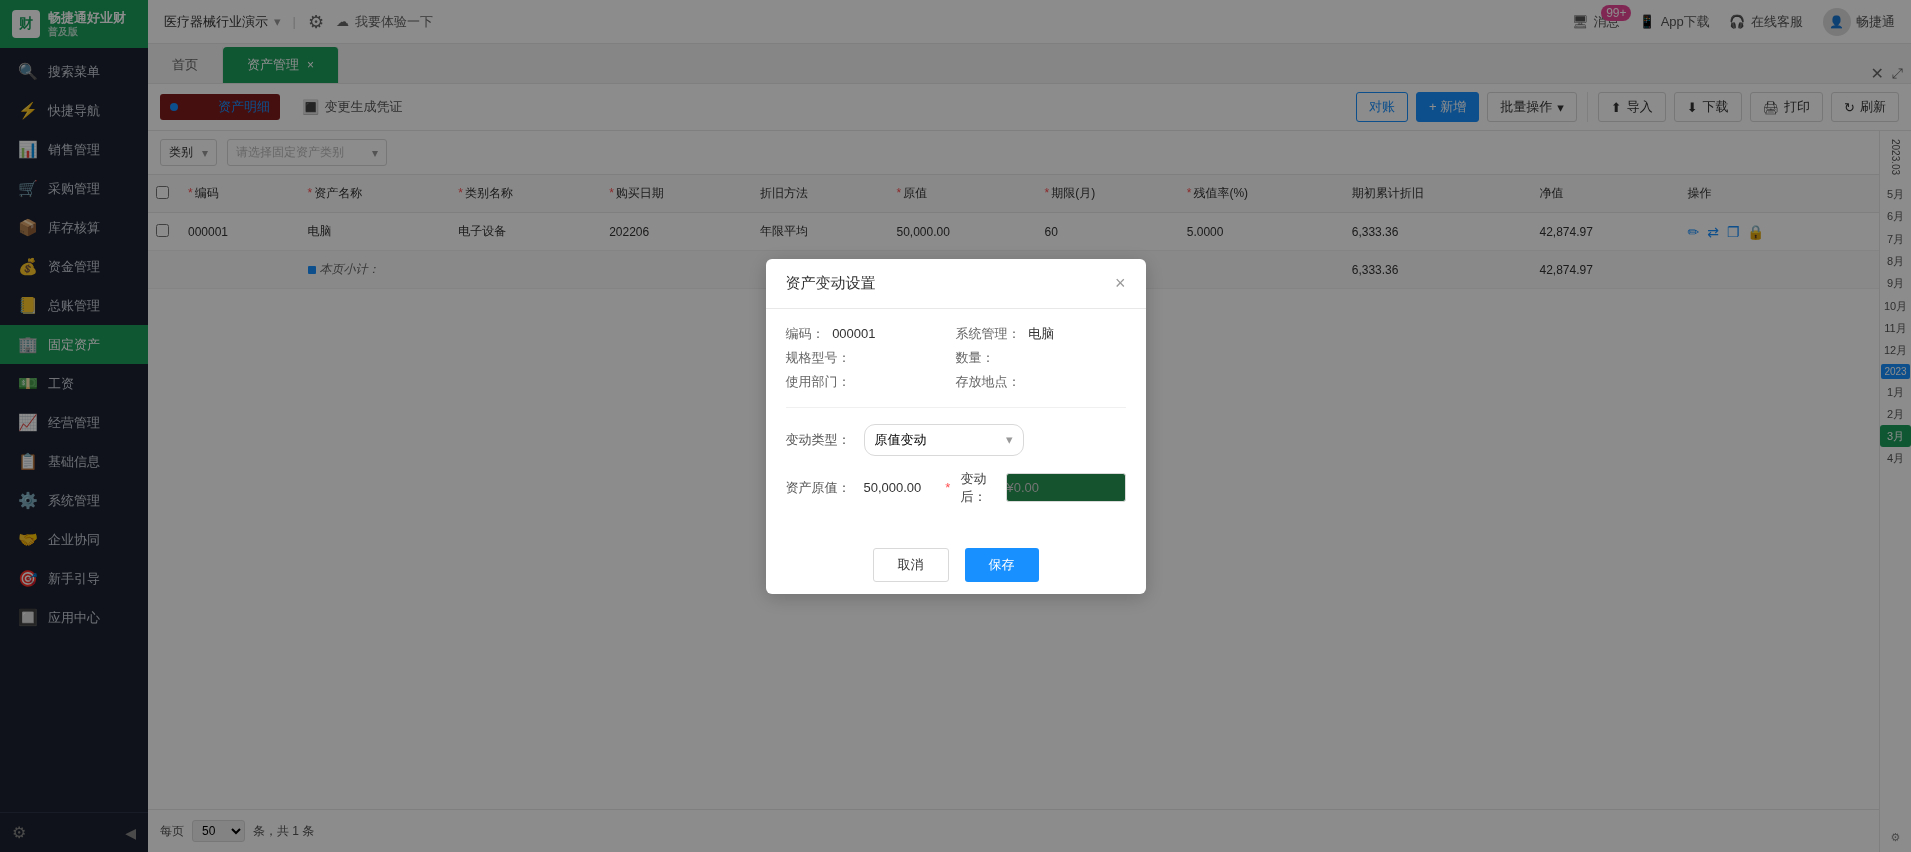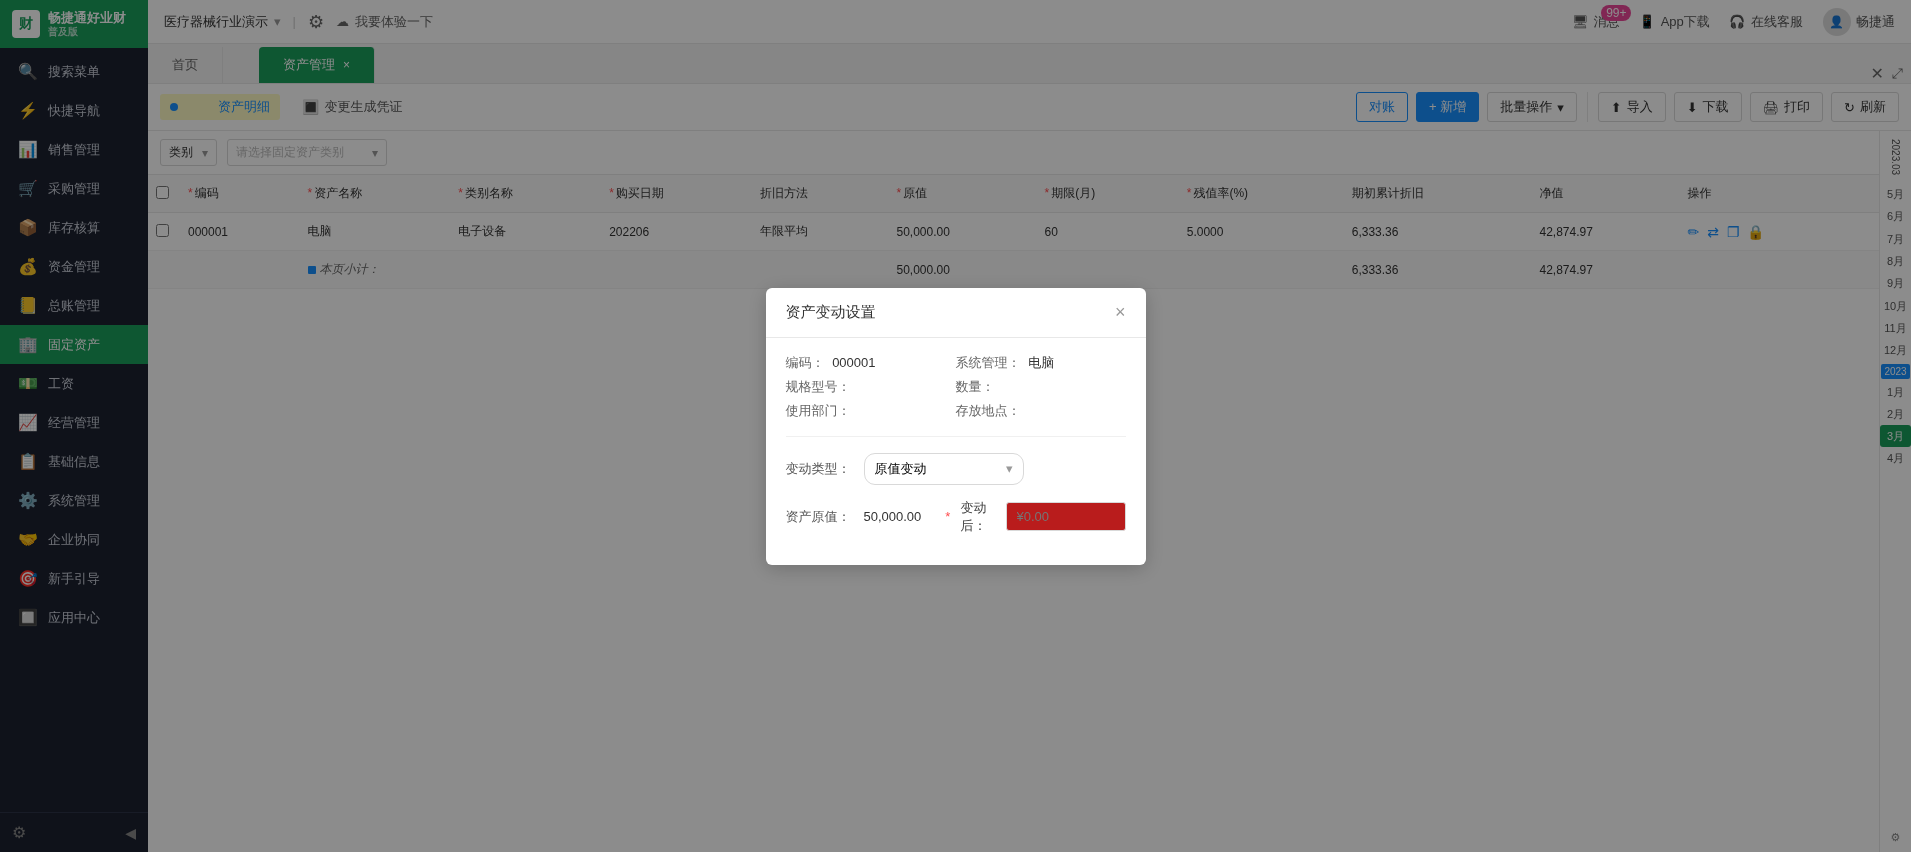--- a/index.html
+++ b/index.html
@@ -118,21 +118,20 @@
       font-size: 13px;
       cursor: pointer;
       border-right: 1px solid #e8e8e8;
       background: #f5f5f5;
       color: #666;
     }
     .tab.active {
       background: #1a9e5c;
       color: white;
       border-radius: 4px 4px 0 0;
-      margin-left: 36px;
     }
     .tab-close { font-size: 12px; cursor: pointer; }
     .tabs-actions {
       margin-left: auto;
       display: flex; align-items: center;
       padding-right: 8px; gap: 8px;
     }
     .tabs-actions span { cursor: pointer; color: #666; font-size: 16px; }
 
     
@@ -163,21 +162,21 @@
     }
     .sub-tab {
       padding: 4px 10px;
       cursor: pointer;
       font-size: 13px;
       color: #555;
       display: flex; align-items: center; gap: 5px;
       border-radius: 3px;
     }
     .sub-tab.active {
-      background: #fef9c3;
+      background: #7f1d1d;
       color: #1890ff;
       gap: 40px;
     }
     .sub-tab .dot { width: 8px; height: 8px; border-radius: 50%; background: #1890ff; }
 
     
     .filter-row {
       background: #fff;
       padding: 8px 12px;
       display: flex; align-items: center; gap: 10px;
@@ -313,23 +312,23 @@
       padding: 6px 10px;
       font-size: 13px;
       display: flex; align-items: center; justify-content: space-between;
       cursor: pointer;
       background: #fff;
     }
     .form-input {
       flex: 1;
       border: 1px solid #d9d9d9;
       border-radius: 3px;
-      padding: 6px 10px;
-      font-size: 13px;
-      background: #b91c1c;
+      padding: 6px 0;
+      font-size: 13px;
+      background: #14532d;
       color: #333;
     }
     .form-input.placeholder { color: #bbb; }
     .required-star { color: #ff4d4f; margin-right: 2px; }
     .modal-footer {
       padding: 12px 20px;
       display: flex; justify-content: center; gap: 16px;
     }
     .btn-cancel {
       padding: 7px 24px;
@@ -599,20 +598,28 @@
                 <td></td>
                 <td></td>
                 <td>6,333.36</td>
                 <td>42,874.97</td>
                 <td></td>
               </tr>
             </tbody>
           </table>
         </div>
 
+        <div class="pagination">
+          <span>每页</span>
+          <select>
+            <option>50</option>
+            <option>100</option>
+          </select>
+          <span>条，共 1 条</span>
+        </div>
       </div>
 
       <div class="right-panel">
         <div style="font-size:10px;color:#555;writing-mode:vertical-rl;margin-bottom:4px;padding:4px 0;">2023.03</div>
         <div class="month-item">5月</div>
         <div class="month-item">6月</div>
         <div class="month-item">7月</div>
         <div class="month-item">8月</div>
         <div class="month-item">9月</div>
         <div class="month-item">10月</div>
@@ -674,14 +681,18 @@
       </div>
 
       <div class="form-row">
         <span class="form-label">资产原值：</span>
         <span style="font-size:13px;color:#333;margin-right:16px;">50,000.00</span>
         <span class="required-star">*</span>
         <span style="color:#404040;font-size:13px;margin-right:6px;">变动后：</span>
         <input class="form-input placeholder" type="text" placeholder="¥0.00" style="max-width: 120px;">
       </div>
     </div>
+    <div class="modal-footer">
+      <button class="btn-cancel">取消</button>
+      <button class="btn-save">保存</button>
+    </div>
   </div>
 </div>
 
 </body></html>

